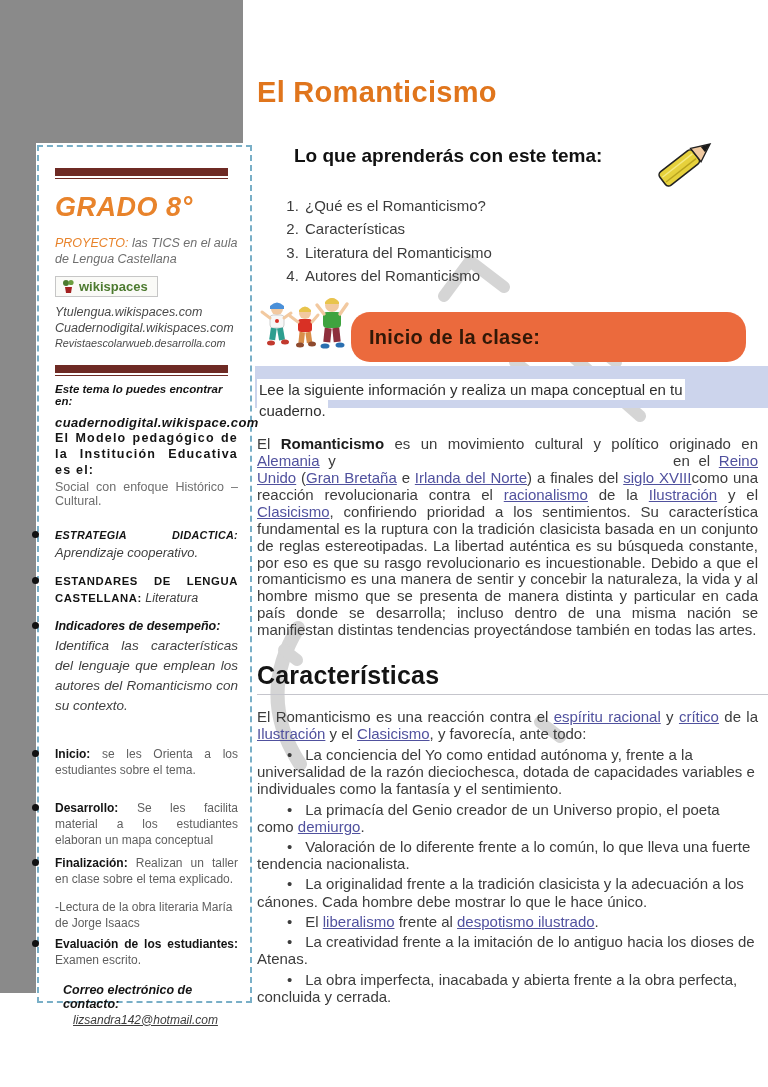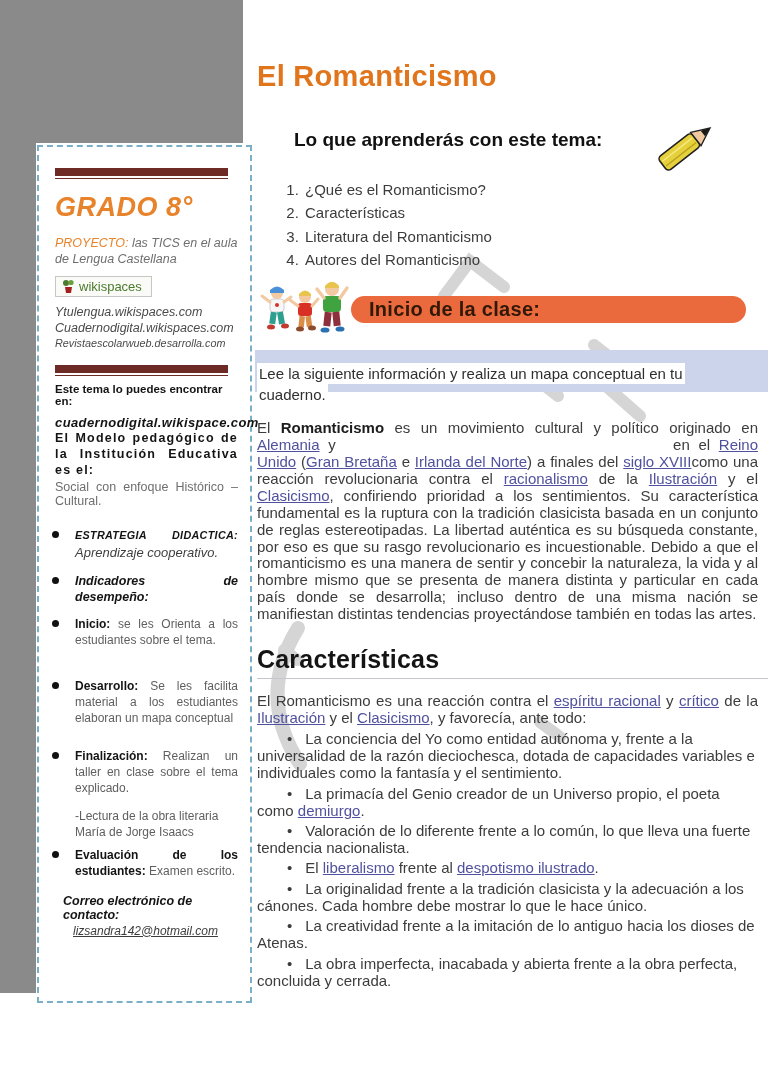--- a/index.html
+++ b/index.html
@@ -18,32 +18,32 @@
   .sidebar { position:absolute; left:37px; top:145px; width:215px; height:858px;
              border:2px dashed #79afc7; background:#fff; z-index:2;
              padding:21px 12px 10px 16px; color:#3c3c3c; }
   .redbar { height:8px; background:#6e2a24; width:173px; position:relative; }
   .redbar::after { content:""; position:absolute; left:0; right:0; bottom:-3px; height:1px; background:#6e2a24; }
   .grade { margin-top:16px; font-size:27px; font-weight:bold; font-style:italic; color:#e8832b; letter-spacing:.5px; }
   .project { margin-top:13px; font-size:12.5px; font-style:italic; line-height:15.5px; color:#6f6f6f; }
   .project .plabel { color:#e8832b; }
   .wikibadge { margin-top:9px; display:inline-flex; align-items:center; gap:4px;
                border:1px solid #c6c6c6; background:#fafaf7; padding:2px 9px 2px 6px;
-               font-size:13px; font-weight:normal; color:#4c7a2f; }
+               font-size:13px; font-weight:bold; color:#4c7a2f; }
   .urls { margin-top:7px; font-size:12.5px; line-height:15.5px; color:#4a4a4a; font-style:italic; }
   .urls .small { font-size:10.8px; }
   .redbar2 { margin-top:13px; }
-  .find-label { margin-top:10px; font-size:11.5px; font-weight:bold; color:#141414; }
+  .find-label { margin-top:10px; font-size:11.5px; font-weight:bold; font-style:italic; color:#141414; }
   .find-url { margin-top:8px; font-size:13px; font-weight:bold; font-style:italic; color:#141414; letter-spacing:.4px; }
   .model { }
   .model .mlabel { display:block; font-size:12.5px; font-weight:bold; color:#141414; letter-spacing:1.2px;
                    line-height:16px; text-align:justify; }
   .model .mtext { display:block; font-size:12.5px; color:#6e6e6e; line-height:14.5px; text-align:justify; margin-top:2px; }
 
-  .sb-list { list-style:none; margin-top:18px;margin-left:20px; }
+  .sb-list { list-style:none; margin-top:18px; }
   .sb-list li { position:relative; font-size:12px; line-height:16px; text-align:justify; }
   .sb-list .dot { position:absolute; left:-23px; top:4px; width:7px; height:7px; border-radius:50%; background:#111; }
   .sb-list .lbl { font-weight:bold; color:#141414; }
   .sb-list .txt { color:#5f5f5f; }
   .sb-list li.caps-italic .lbl { font-style:italic; font-size:10.8px; display:block; text-align:justify; text-align-last:justify; letter-spacing:.3px; }
   .sb-list li.caps-italic .txt { display:block; font-style:italic; font-size:13px; color:#3f3f3f; margin-top:2px; }
   .sb-list li.caps .lbl { font-size:11.3px; letter-spacing:.6px; line-height:17px; }
   .sb-list li.caps .txt { font-style:italic; font-size:12.5px; color:#3f3f3f; }
   .sb-list li.italic-big .lbl { font-style:italic; font-size:12.5px; }
   .sb-list li.italic-big .txt { display:block; font-style:italic; font-size:13.5px; color:#3f3f3f; line-height:20px; margin-top:2px; }
@@ -54,30 +54,30 @@
   .sb-list li:nth-child(5){ margin-bottom:7px; }
   .sb-list li:nth-child(6){ margin-bottom:5px; }
   .sb-list li:nth-child(7){ margin-bottom:5px; }
   .sb-list .note { margin-top:12px; color:#5f5f5f; text-align:left; }
 
   .contact { margin-top:15px; margin-left:8px; }
   .contact .clabel { font-size:12.5px; font-weight:bold; font-style:italic; color:#141414; }
   .contact .email { margin-left:10px; margin-top:2px; font-size:12px; font-style:italic; color:#3c3c3c; text-decoration:underline; }
 
   
-  .main { position:absolute; left:257px; top:0; width:501px; z-index:2; color:#3c3c3c; }
+  .main { position:absolute; left:257px; top:16px; width:501px; z-index:2; color:#3c3c3c; }
   .title { margin-top:60px; font-size:29px; font-weight:bold; color:#e0751c; letter-spacing:.3px; }
   .subtitle { margin-top:36px; margin-left:37px; font-size:19px; font-weight:bold; color:#111; }
   .pencil { position:absolute; left:392px; top:104px; }
   .topics { margin-top:27px; padding-left:46px; font-size:15px; line-height:23.3px; color:#3c3c3c; }
   .topics li { padding-left:2px; }
 
   .banner-row { position:relative; margin-top:6px; height:66px; }
   .kids { position:absolute; left:2px; top:0; }
-  .banner { position:absolute; left:94px; top:19px; width:395px; height:27px; background:#eb6a3d;
+  .banner { position:absolute; left:94px; top:19px; width:395px; height:50px; background:#eb6a3d;
             border-radius:19px; display:flex; align-items:center; padding-left:18px; }
   .banner-label { font-size:20px; font-weight:bold; color:#311807; letter-spacing:.3px; }
 
   .instruction-zone { position:relative; margin-top:7px; }
   .band { position:absolute; left:-2px; top:0; width:515px; height:42px; background:#ccd4ec; }
   .instr { position:relative; width:465px; padding-top:13px; font-size:15px; line-height:21px; color:#2f2f2f; }
   .instr .hl { background:#fff; padding:2px 2px; -webkit-box-decoration-break:clone; box-decoration-break:clone; }
 
   .para { margin-top:15px; font-size:15px; line-height:16.9px; text-align:justify; }
   .para .b { font-weight:bold; color:#1c1c1c; }
@@ -142,21 +142,22 @@
       <span class="mlabel">El Modelo pedagógico de la Institución Educativa es el:</span>
       <span class="mtext">Social con enfoque Histórico – Cultural.</span>
     </div>
 
     <ul class="sb-list">
         <li class="caps-italic">
           <span class="dot"></span>
           <span class="lbl">ESTRATEGIA DIDACTICA:</span> 
           <span class="txt">Aprendizaje cooperativo.</span>
         </li>
-        <li class="italic-big"><span class="dot"></span><span class="lbl">Indicadores de desempeño:</span> </li>
+        <li class="caps"><span class="dot"></span><span class="lbl">ESTANDARES DE LENGUA CASTELLANA:</span> <span class="txt">Literatura</span></li>
+        <li class="italic-big"><span class="dot"></span><span class="lbl">Indicadores de desempeño:</span> <span class="txt">Identifica las características del lenguaje que emplean los autores del Romanticismo con su contexto.</span></li>
         <li class="plain"><span class="dot"></span><span class="lbl">Inicio:</span> <span class="txt">se les Orienta a los estudiantes sobre el tema.</span></li>
         <li class="plain"><span class="dot"></span><span class="lbl">Desarrollo:</span> <span class="txt">Se les facilita material a los estudiantes elaboran un mapa conceptual</span></li>
         <li class="plain"><span class="dot"></span><span class="lbl">Finalización:</span> <span class="txt">Realizan un taller en clase sobre el tema explicado.</span><div class="note">-Lectura de la obra literaria María de Jorge Isaacs</div></li>
         <li class="plain"><span class="dot"></span><span class="lbl">Evaluación de los estudiantes:</span> <span class="txt">Examen escrito.</span></li>
       </ul>
 
     <div class="contact">
       <div class="clabel">Correo electrónico de contacto:</div>
       <div>
           <div class="email">lizsandra142@hotmail.com</div>
@@ -237,20 +238,20 @@
     <div class="h2wrap">
       <h2 class="h2">Características</h2>
     </div>
 
     <p class="lead"><span>El Romanticismo es una reacción contra el </span><span class="lnk">espíritu racional</span><span> y </span><span class="lnk">crítico</span><span> de la </span><span class="lnk">Ilustración</span><span> y el </span><span class="lnk">Clasicismo</span><span>, y favorecía, ante todo:</span></p>
 
     <div class="features">
         <p class="feat"><span class="fdot">•</span><span>La conciencia del Yo como entidad autónoma y, frente a la universalidad de la razón dieciochesca, dotada de capacidades variables e individuales como la fantasía y el sentimiento.</span></p>
         <p class="feat"><span class="fdot">•</span><span>La primacía del Genio creador de un Universo propio, el poeta como </span><span class="lnk">demiurgo</span><span>.</span></p>
         <p class="feat"><span class="fdot">•</span><span>Valoración de lo diferente frente a lo común, lo que lleva una fuerte tendencia nacionalista.</span></p>
+        <p class="feat"><span class="fdot">•</span><span>La originalidad frente a la tradición clasicista y la adecuación a los cánones. Cada hombre debe mostrar lo que le hace único.</span></p>
         <p class="feat"><span class="fdot">•</span><span>El </span><span class="lnk">liberalismo</span><span> frente al </span><span class="lnk">despotismo ilustrado</span><span>.</span></p>
-        <p class="feat"><span class="fdot">•</span><span>La originalidad frente a la tradición clasicista y la adecuación a los cánones. Cada hombre debe mostrar lo que le hace único.</span></p>
         <p class="feat"><span class="fdot">•</span><span>La creatividad frente a la imitación de lo antiguo hacia los dioses de Atenas.</span></p>
         <p class="feat"><span class="fdot">•</span><span>La obra imperfecta, inacabada y abierta frente a la obra perfecta, concluida y cerrada.</span></p>
       </div>
 
   </main>
 </div>
 
 </body></html>

